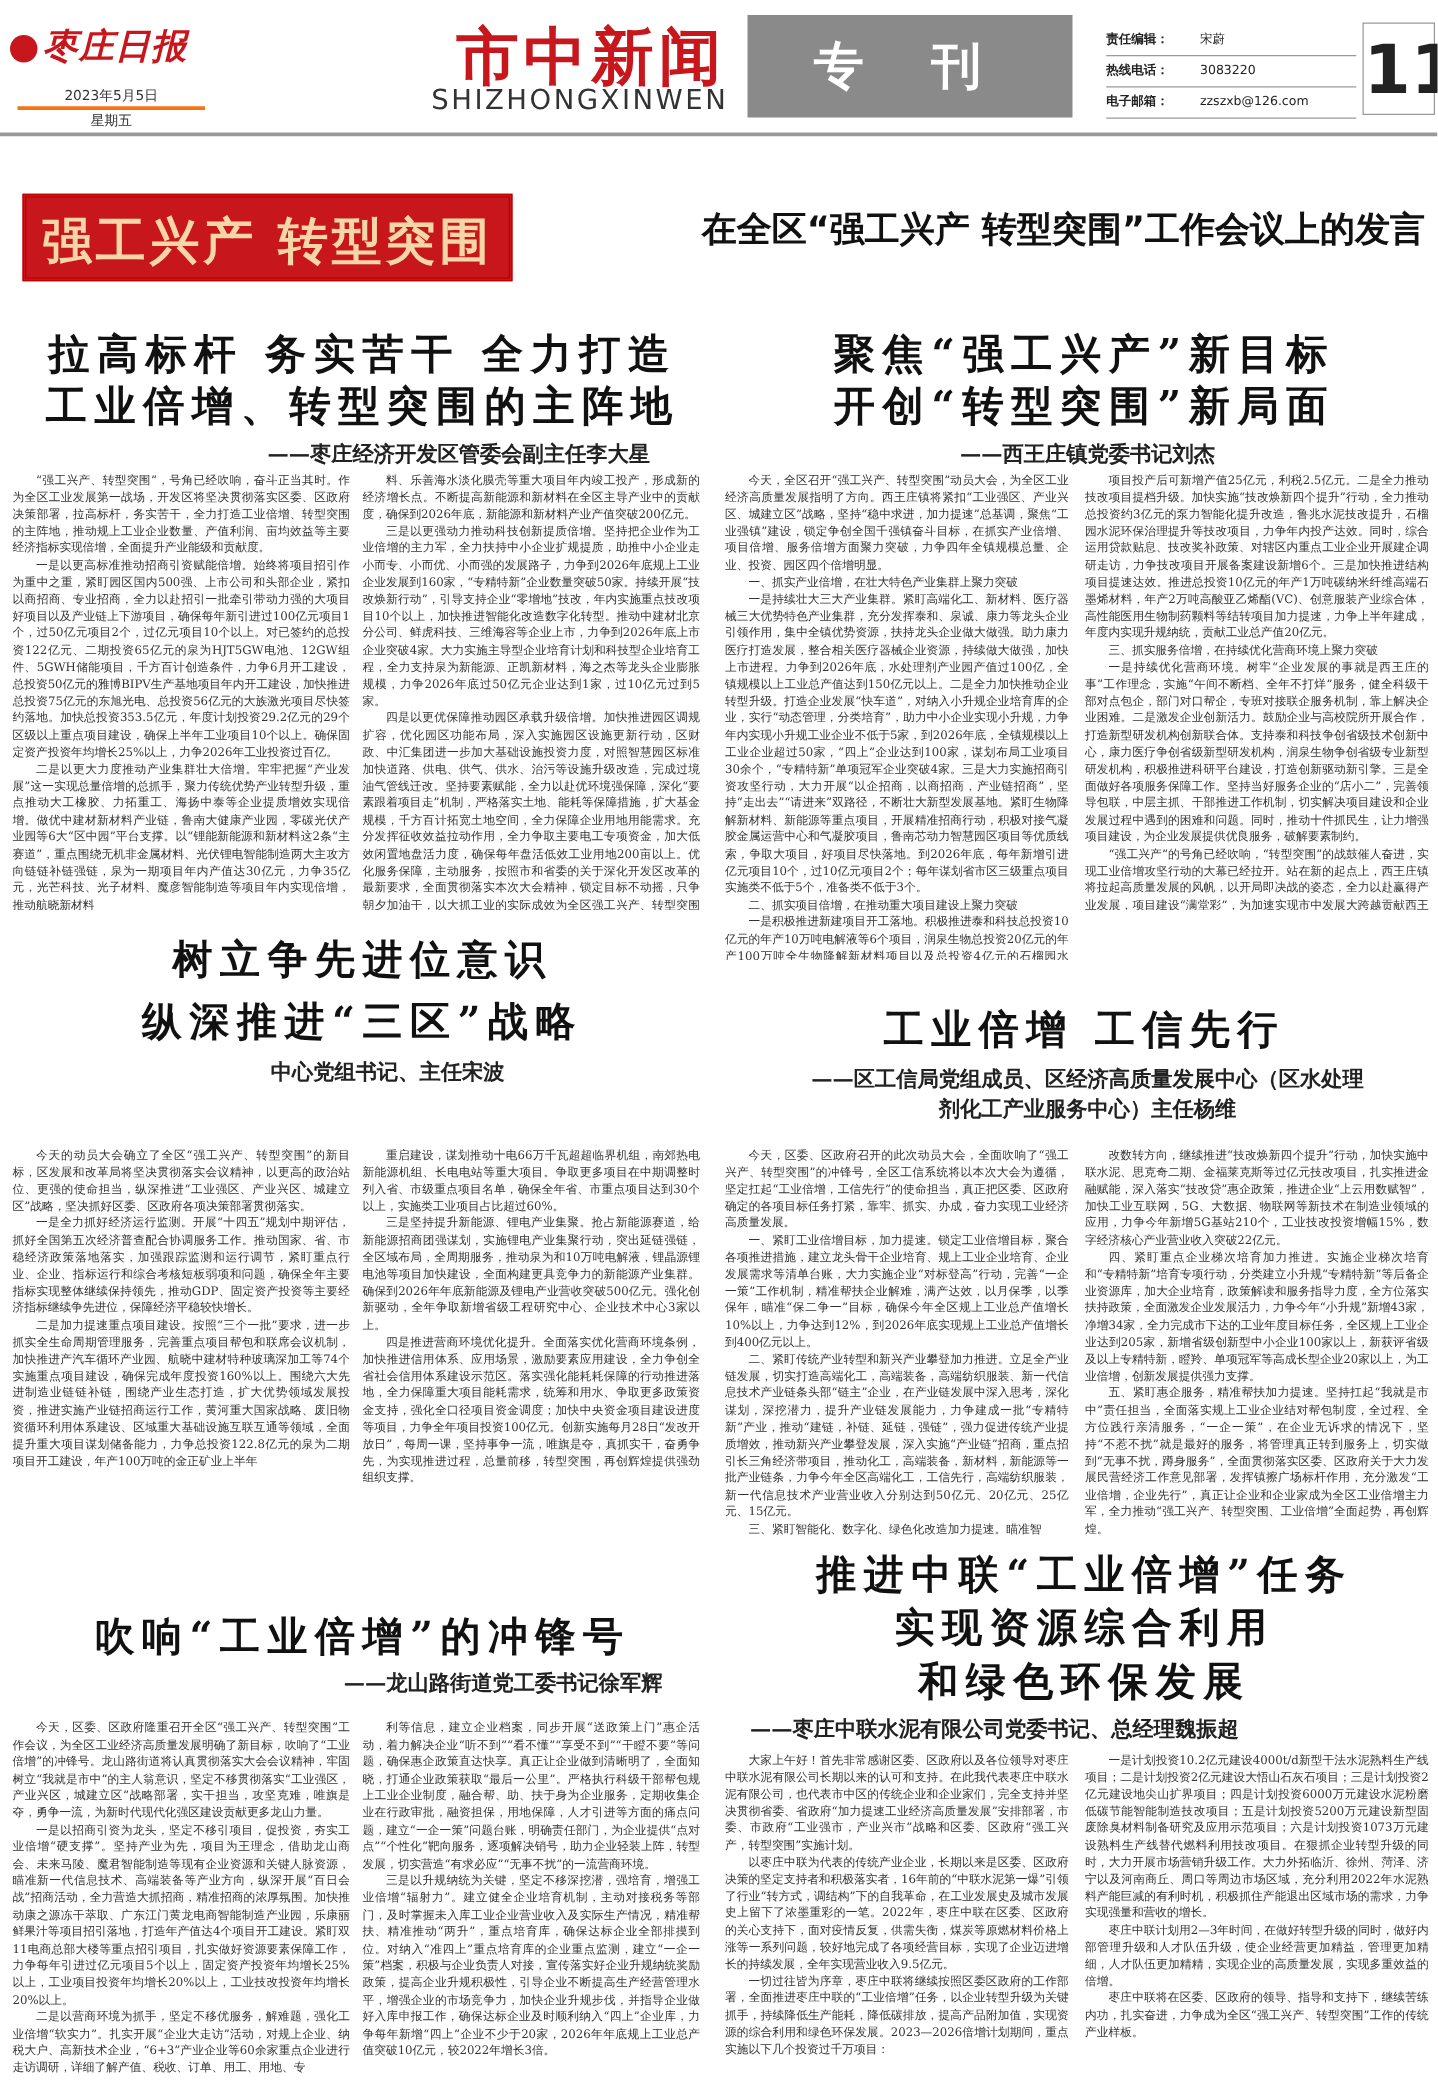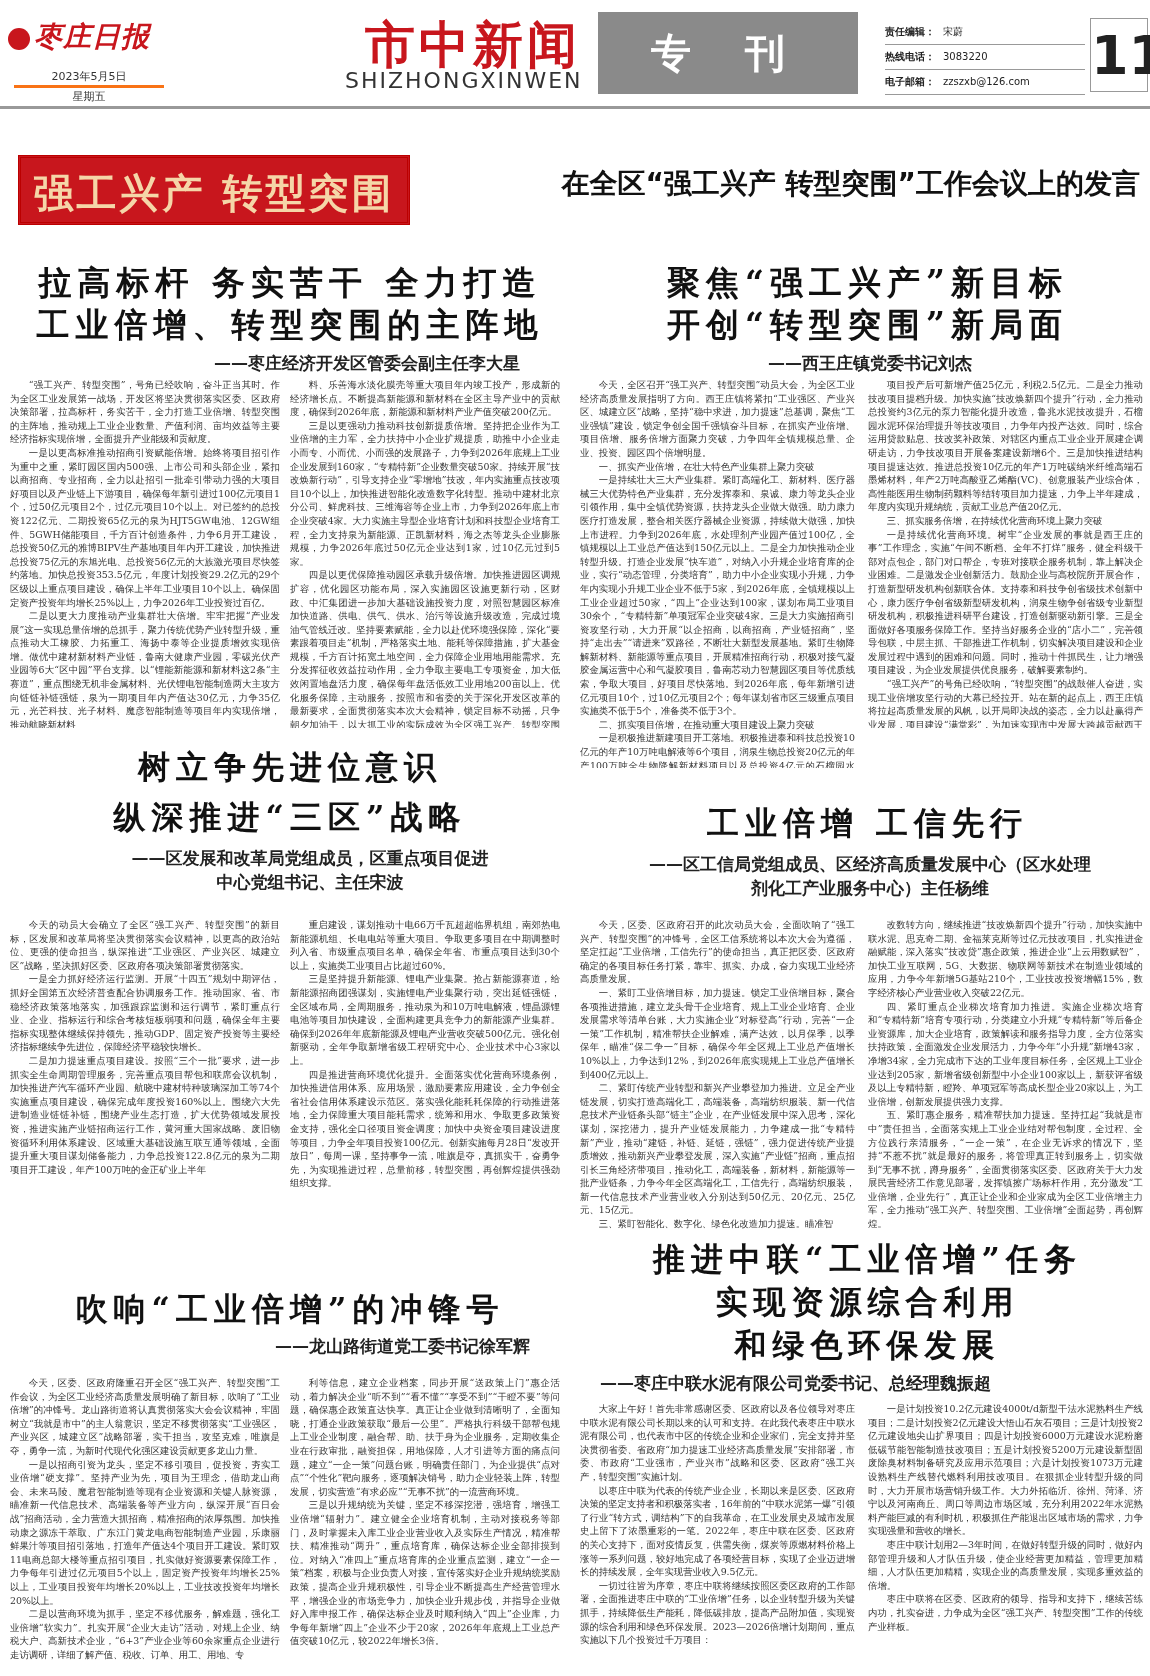--- a/index.html
+++ b/index.html
@@ -7,21 +7,21 @@
 .masthead{position:absolute;left:0;top:0;width:1150px;height:110px}
 .logo{position:absolute;left:8px;top:18px;font-size:28px;font-weight:bold;color:#c8161d;font-family:"DejaVu Serif",serif;font-style:italic;letter-spacing:1px}
 .logo .circ{display:inline-block;width:22px;height:22px;border-radius:50%;background:#c8161d;vertical-align:middle;margin-right:4px}
 .datebox{position:absolute;left:14px;top:68px;width:150px;font-size:11px;font-family:"DejaVu Sans",sans-serif;color:#333;text-align:center;line-height:17px}
 .datebox .l{border-bottom:3px solid #f97316}
 .section-title{position:absolute;left:365px;top:12px;font-size:50px;font-weight:bold;color:#c8161d;letter-spacing:4px;font-family:"DejaVu Serif",serif}
 .section-pinyin{position:absolute;left:345px;top:68px;font-size:22px;color:#333;font-family:"DejaVu Sans",sans-serif;letter-spacing:2px}
 .zhuankan{position:absolute;left:598px;top:12px;width:260px;height:82px;background:#8a8a8a;color:#fff;font-size:40px;font-weight:bold;text-align:center;line-height:82px;letter-spacing:20px;font-family:"DejaVu Sans",sans-serif}
 .editorbox{position:absolute;left:885px;top:20px;width:200px;font-size:10px;font-family:"DejaVu Sans",sans-serif;line-height:24px}
 .editorbox div{border-bottom:1px solid #999}
-.editorbox b{margin-right:8px}
+.editorbox b{margin-right:25px}
 .pagenum{position:absolute;left:1090px;top:18px;width:58px;height:74px;border:1px solid #999;font-size:54px;font-weight:bold;text-align:center;line-height:74px;font-family:"DejaVu Sans",sans-serif}
 .topline{position:absolute;left:0;top:106px;width:1150px;height:3px;background:#999}
 .banner{position:absolute;left:18px;top:155px;width:392px;height:70px;background:#c8161d;color:#f5d6a8;font-size:40px;font-weight:bold;text-align:center;line-height:70px;letter-spacing:3px;border:3px double #b00}
 .speech-title{position:absolute;left:420px;top:166px;width:720px;text-align:right;font-size:28px;font-weight:bold;font-family:"DejaVu Sans",sans-serif;line-height:36px;color:#111}
 .art-h{position:absolute;text-align:center;font-weight:bold;letter-spacing:6px;color:#111;font-family:"DejaVu Serif",serif}
 .art-sub{position:absolute;text-align:center;font-size:17px;color:#222;font-family:"DejaVu Serif",serif;font-weight:bold}
 .txt{position:absolute;font-size:9.4px;line-height:13.6px;text-align:justify;color:#333;font-family:"DejaVu Serif",serif;overflow:hidden}
 .txt p{text-indent:2em}
 </style>
 </head>
@@ -86,21 +86,20 @@
       <p>“强工兴产”的号角已经吹响，“转型突围”的战鼓催人奋进，实现工业倍增攻坚行动的大幕已经拉开。站在新的起点上，西王庄镇将拉起高质量发展的风帆，以开局即决战的姿态，全力以赴赢得产业发展，项目建设“满堂彩”，为加速实现市中发展大跨越贡献西王庄全部力量。</p>
     </div>
 </div>
 
 <div>
   <div class="art-h" style="left:10px;top:742px;width:560px;font-size:32px;line-height:50px">
     <div>树立争先进位意识</div>
     <div>纵深推进“三区”战略</div>
   </div>
   <div class="art-sub" style="left:50px;top:846px;width:520px;line-height:24px">
-    <div>——区发展和改革局党组成员，区重点项目促进</div>
     <div>中心党组书记、主任宋波</div>
   </div>
   <div class="txt" style="left:10px;top:918px;width:270px;height:340px">
       <p>今天的动员大会确立了全区“强工兴产、转型突围”的新目标，区发展和改革局将坚决贯彻落实会议精神，以更高的政治站位、更强的使命担当，纵深推进“工业强区、产业兴区、城建立区”战略，坚决抓好区委、区政府各项决策部署贯彻落实。</p>
       <p>一是全力抓好经济运行监测。开展“十四五”规划中期评估，抓好全国第五次经济普查配合协调服务工作。推动国家、省、市稳经济政策落地落实，加强跟踪监测和运行调节，紧盯重点行业、企业、指标运行和综合考核短板弱项和问题，确保全年主要指标实现整体继续保持领先，推动GDP、固定资产投资等主要经济指标继续争先进位，保障经济平稳较快增长。</p>
       <p>二是加力提速重点项目建设。按照“三个一批”要求，进一步抓实全生命周期管理服务，完善重点项目帮包和联席会议机制，加快推进产汽车循环产业园、航晓中建材特种玻璃深加工等74个实施重点项目建设，确保完成年度投资160%以上。围绕六大先进制造业链链补链，围绕产业生态打造，扩大优势领域发展投资，推进实施产业链招商运行工作，黄河重大国家战略、废旧物资循环利用体系建设、区域重大基础设施互联互通等领域，全面提升重大项目谋划储备能力，力争总投资122.8亿元的泉为二期项目开工建设，年产100万吨的金正矿业上半年</p>
     </div>
   <div class="txt" style="left:290px;top:918px;width:270px;height:340px">
       <p>重启建设，谋划推动十电66万千瓦超超临界机组，南郊热电新能源机组、长电电站等重大项目。争取更多项目在中期调整时列入省、市级重点项目名单，确保全年省、市重点项目达到30个以上，实施类工业项目占比超过60%。</p>
       <p>三是坚持提升新能源、锂电产业集聚。抢占新能源赛道，给新能源招商团强谋划，实施锂电产业集聚行动，突出延链强链，全区域布局，全周期服务，推动泉为和10万吨电解液，锂晶源锂电池等项目加快建设，全面构建更具竞争力的新能源产业集群。确保到2026年年底新能源及锂电产业营收突破500亿元。强化创新驱动，全年争取新增省级工程研究中心、企业技术中心3家以上。</p>

